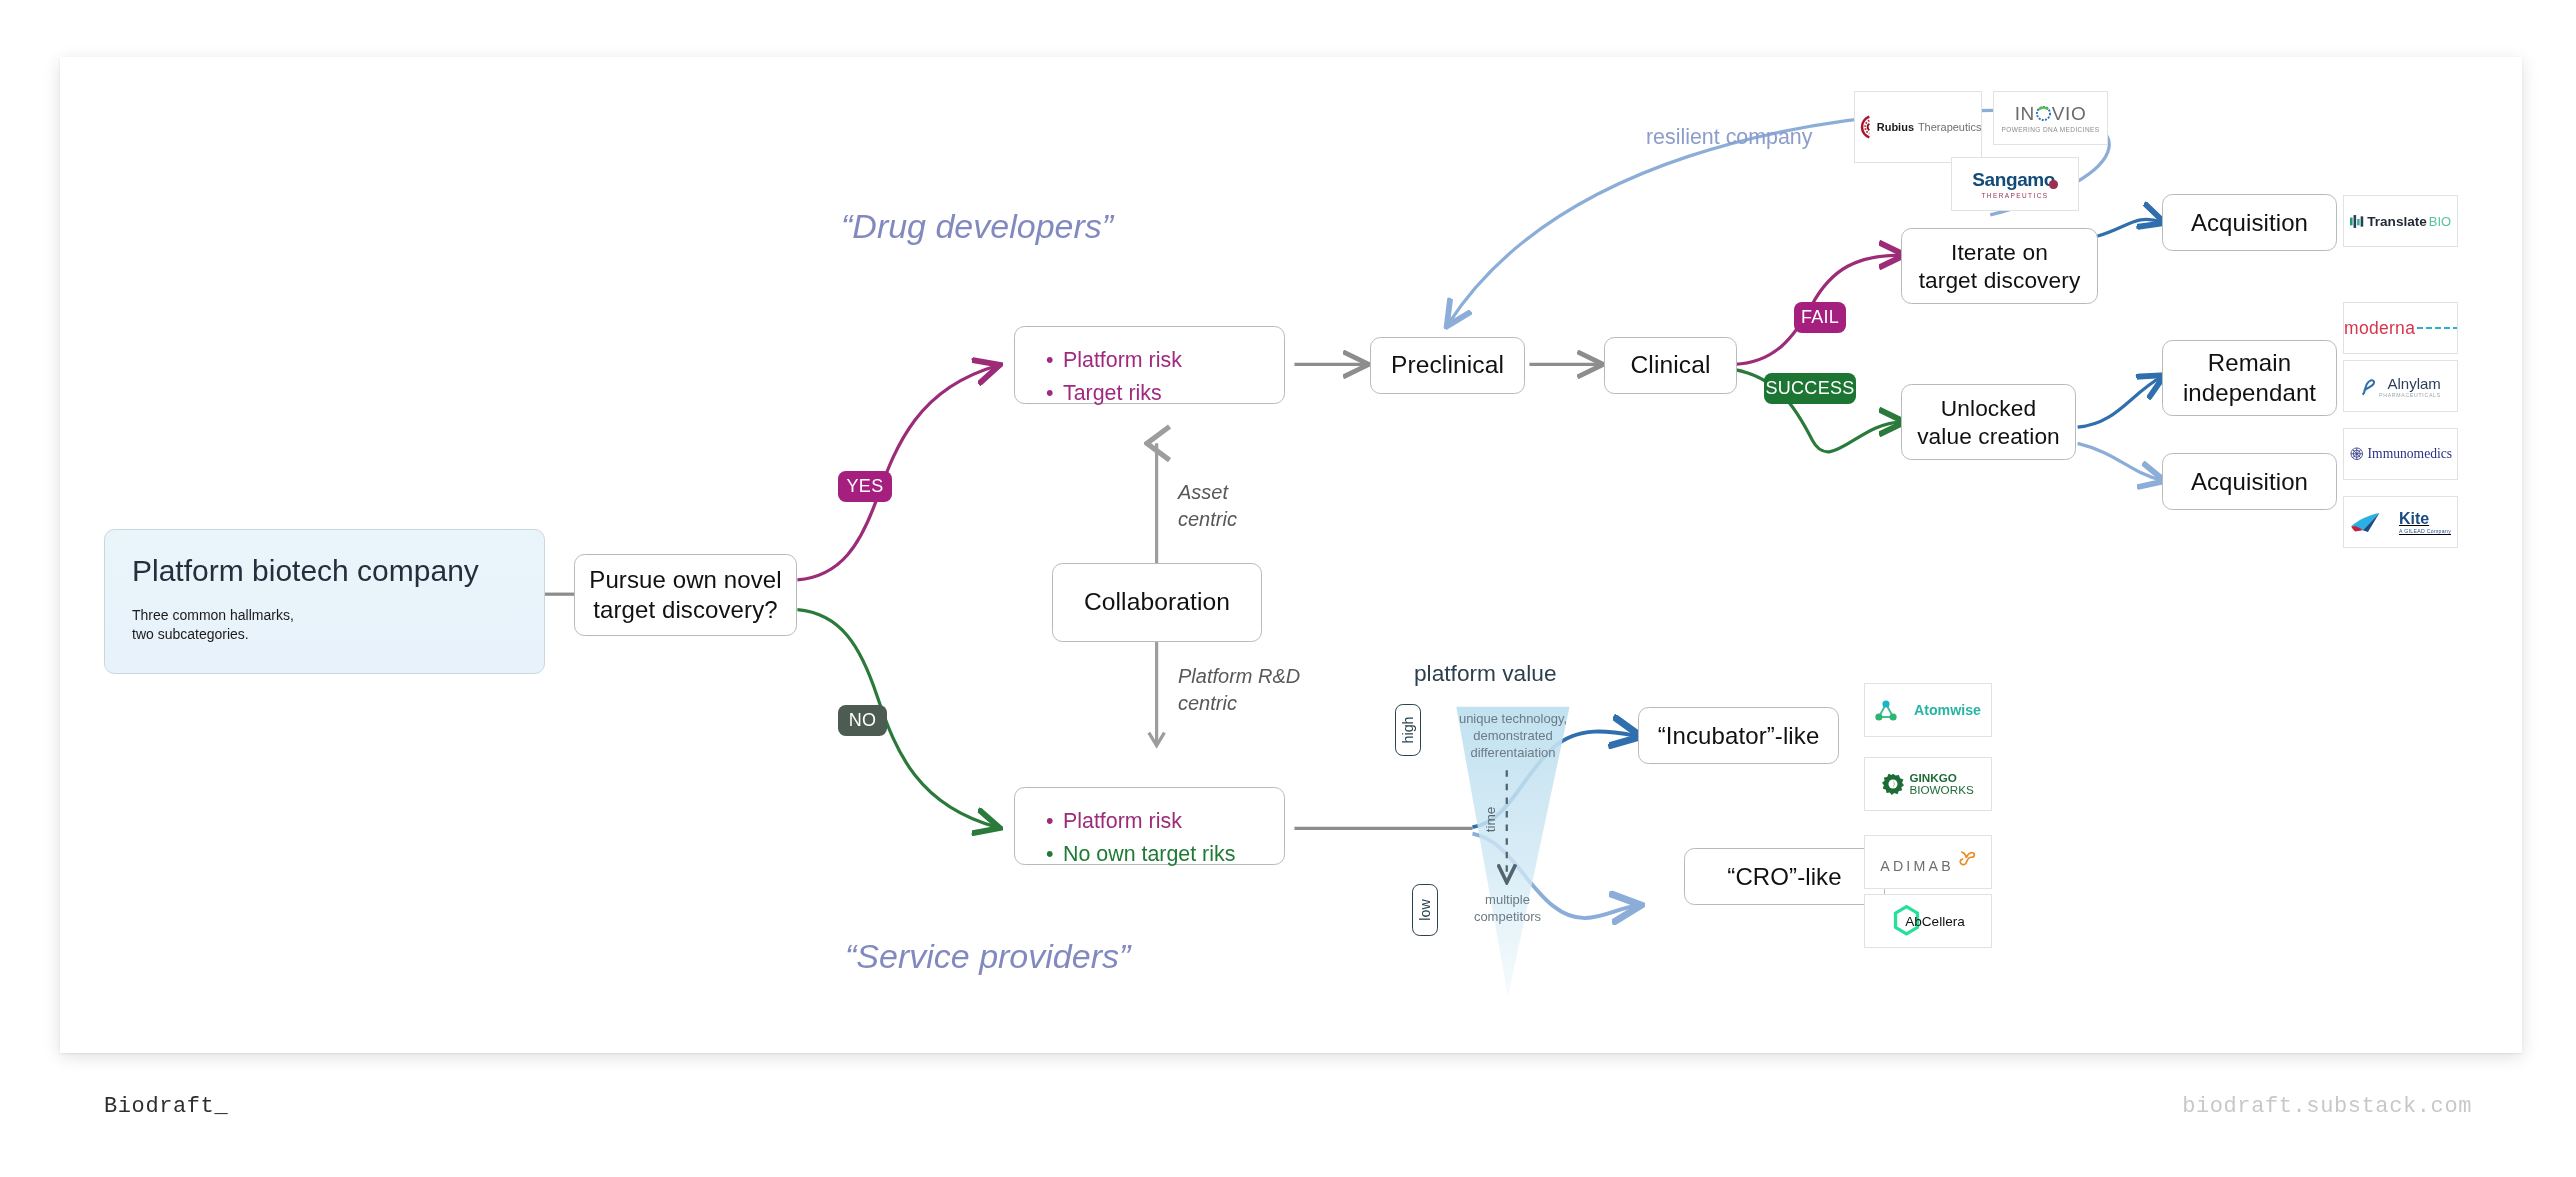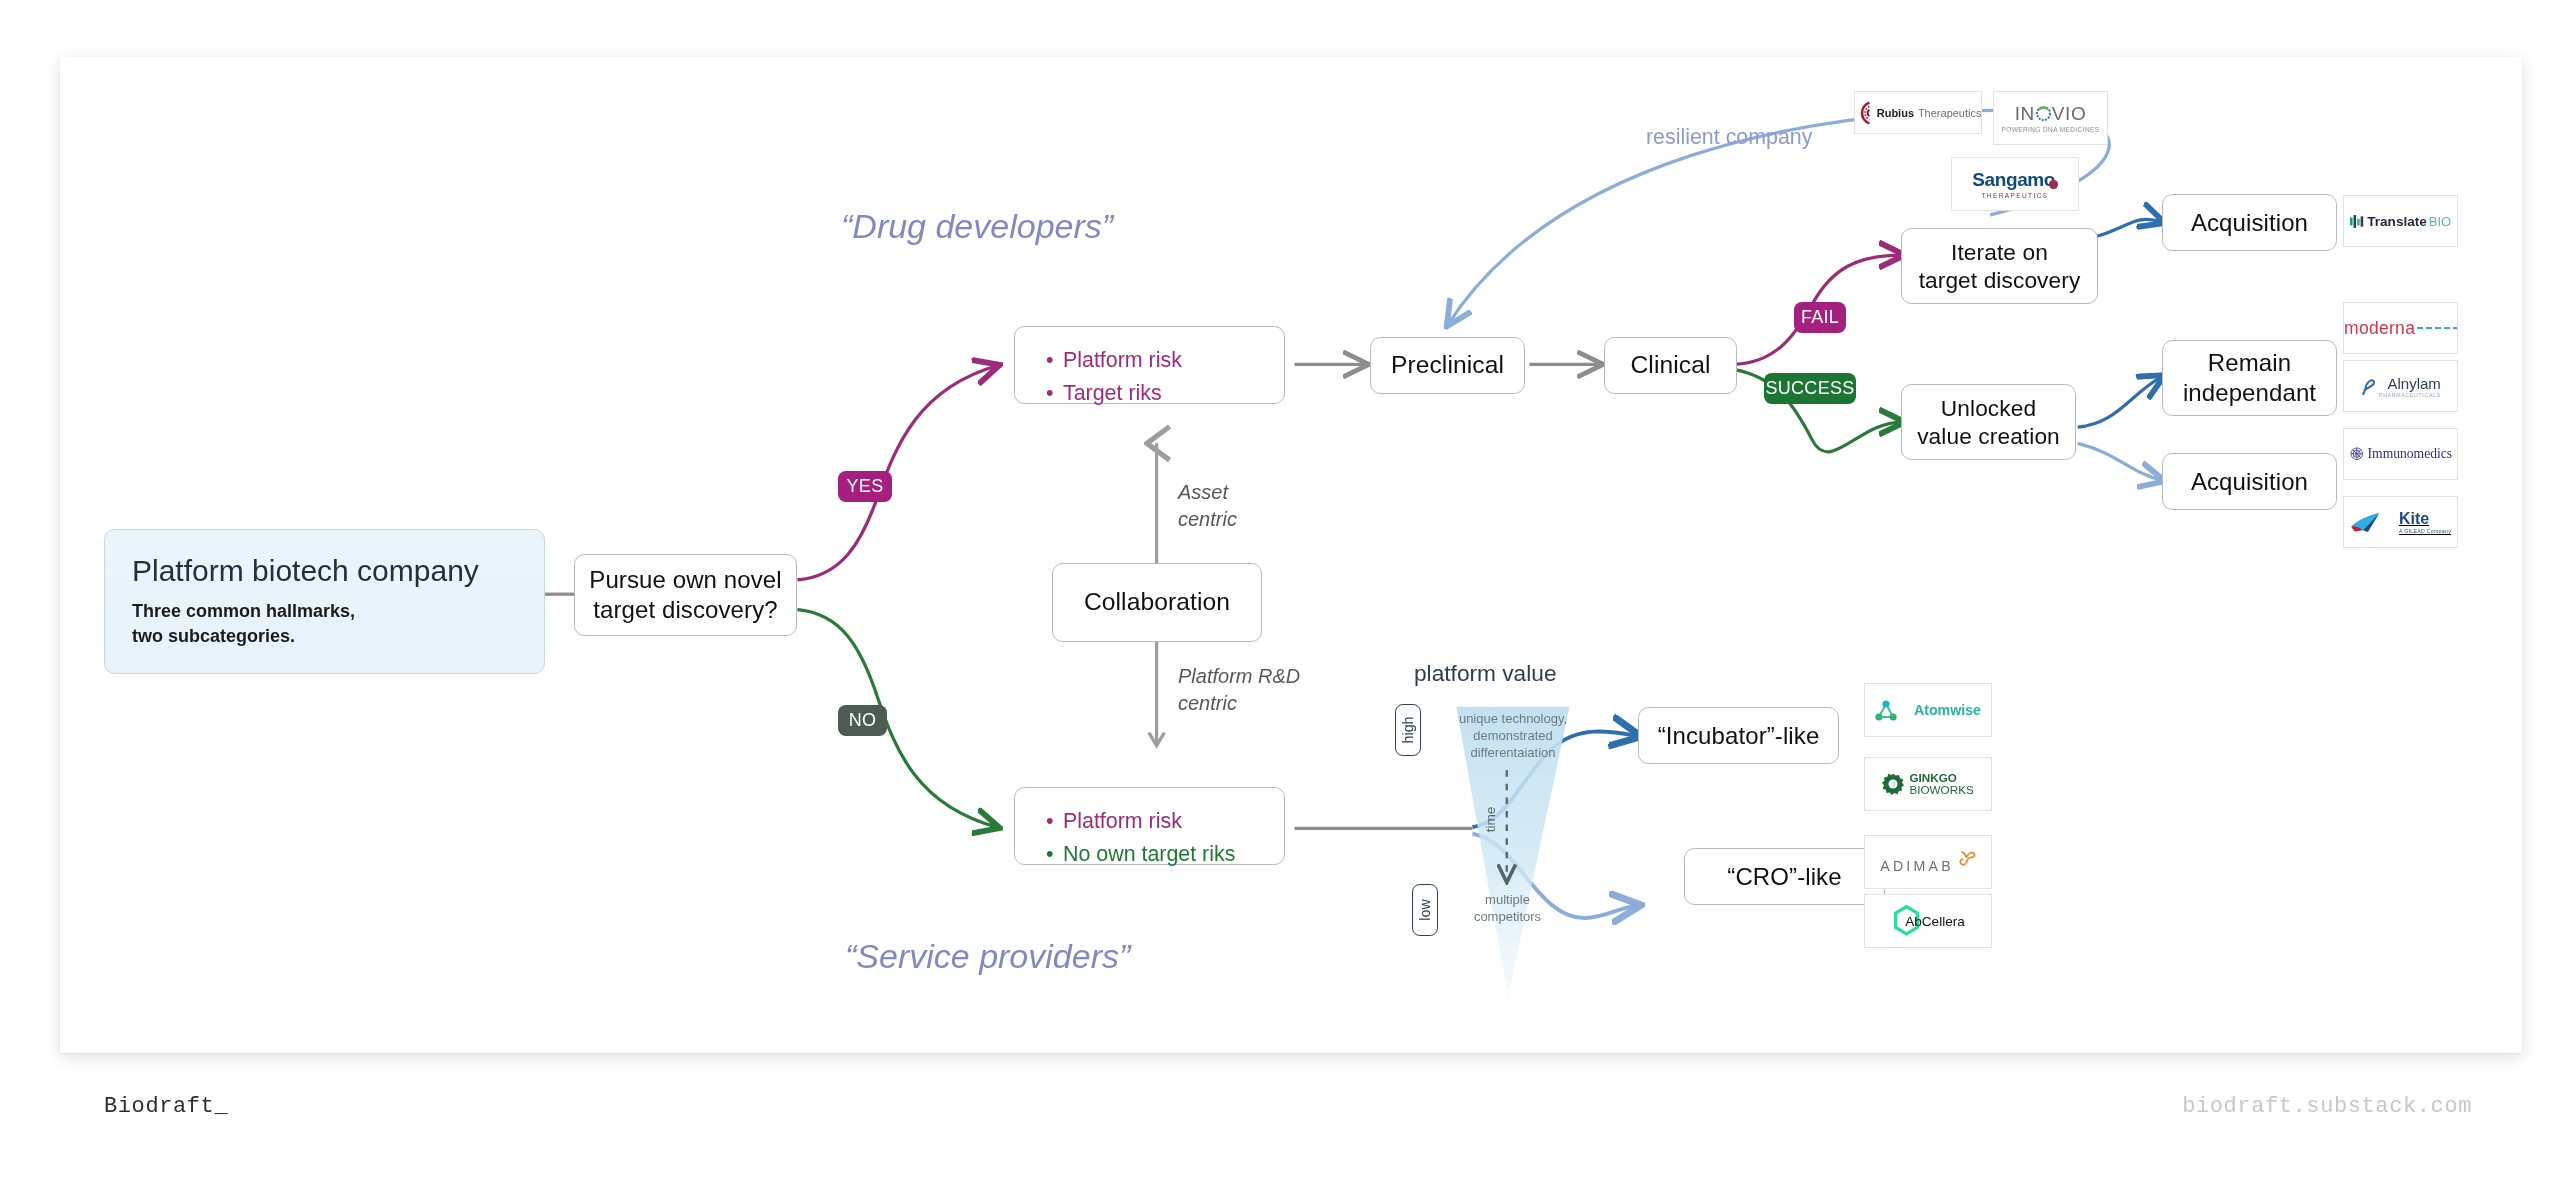--- a/index.html
+++ b/index.html
@@ -43,21 +43,21 @@
     position:absolute;
     left:104px; top:529px;
     width:441px; height:145px;
     box-sizing:border-box;
     background:linear-gradient(180deg,#eaf4fb 0%,#e8f2fa 100%);
     border:1.9px solid #c8d6df;
     border-radius:10.4px;
     padding:24.6px 0 0 27px;
   }
   #root-card .t1{font-size:30px;color:#23303c;line-height:1.05;}
-  #root-card .t2{font-size:18px;color:#1b1b1b;line-height:1.38;margin-top:13px;font-weight:bold;}
+  #root-card .t2{font-size:14px;color:#1b1b1b;line-height:1.38;margin-top:20px;}
 
   
   .bulletbox{
     position:absolute;box-sizing:border-box;
     background:#fff;border:1.9px solid #b9b9b9;border-radius:10.4px;
     padding:17px 0 17px 31px;
   }
   .bulletbox .row{font-size:21.4px;line-height:1.52;white-space:nowrap;}
   .bulletbox .dot{display:inline-block;width:17px;}
   .cPink{color:#a02a7f;}
@@ -313,21 +313,21 @@
 competitors</div>
   <div class="time-label" style="left:1468px;top:812px;width:45px;text-align:center;">time</div>
 
   <div class="node" style="left:1638px;top:707px;width:201px;height:57px;font-size:24px;">
     <span>“Incubator”-like</span>
   </div>
   <div class="node" style="left:1684px;top:848px;width:201px;height:57px;font-size:24px;">
     <span>“CRO”-like</span>
   </div>
 
-  <div class="logo" style="left:1854px;top:91px;width:128px;height:43px;">
+  <div class="logo" style="left:1854px;top:91px;width:128px;height:72px;">
     <div class="inner">
       <svg width="17" height="26" viewBox="0 0 26 40">
         <path d="M22,4 A17,17 0 0 0 22,36" fill="none" stroke="#a8122a" stroke-width="4"></path>
         <path d="M22,10 A11,11 0 0 0 22,30" fill="none" stroke="#c4263c" stroke-width="3" stroke-dasharray="2.4 2.4"></path>
         <path d="M22,15 A6,6 0 0 0 22,25" fill="none" stroke="#8c0d20" stroke-width="3"></path>
       </svg>
       <span style="font-size:11px;font-weight:bold;color:#1b1b1b;">Rubius</span>
         <span style="font-size:11px;color:#6f6f6f;margin-left:-1.3px;">Therapeutics</span>
     </div>
   </div>

